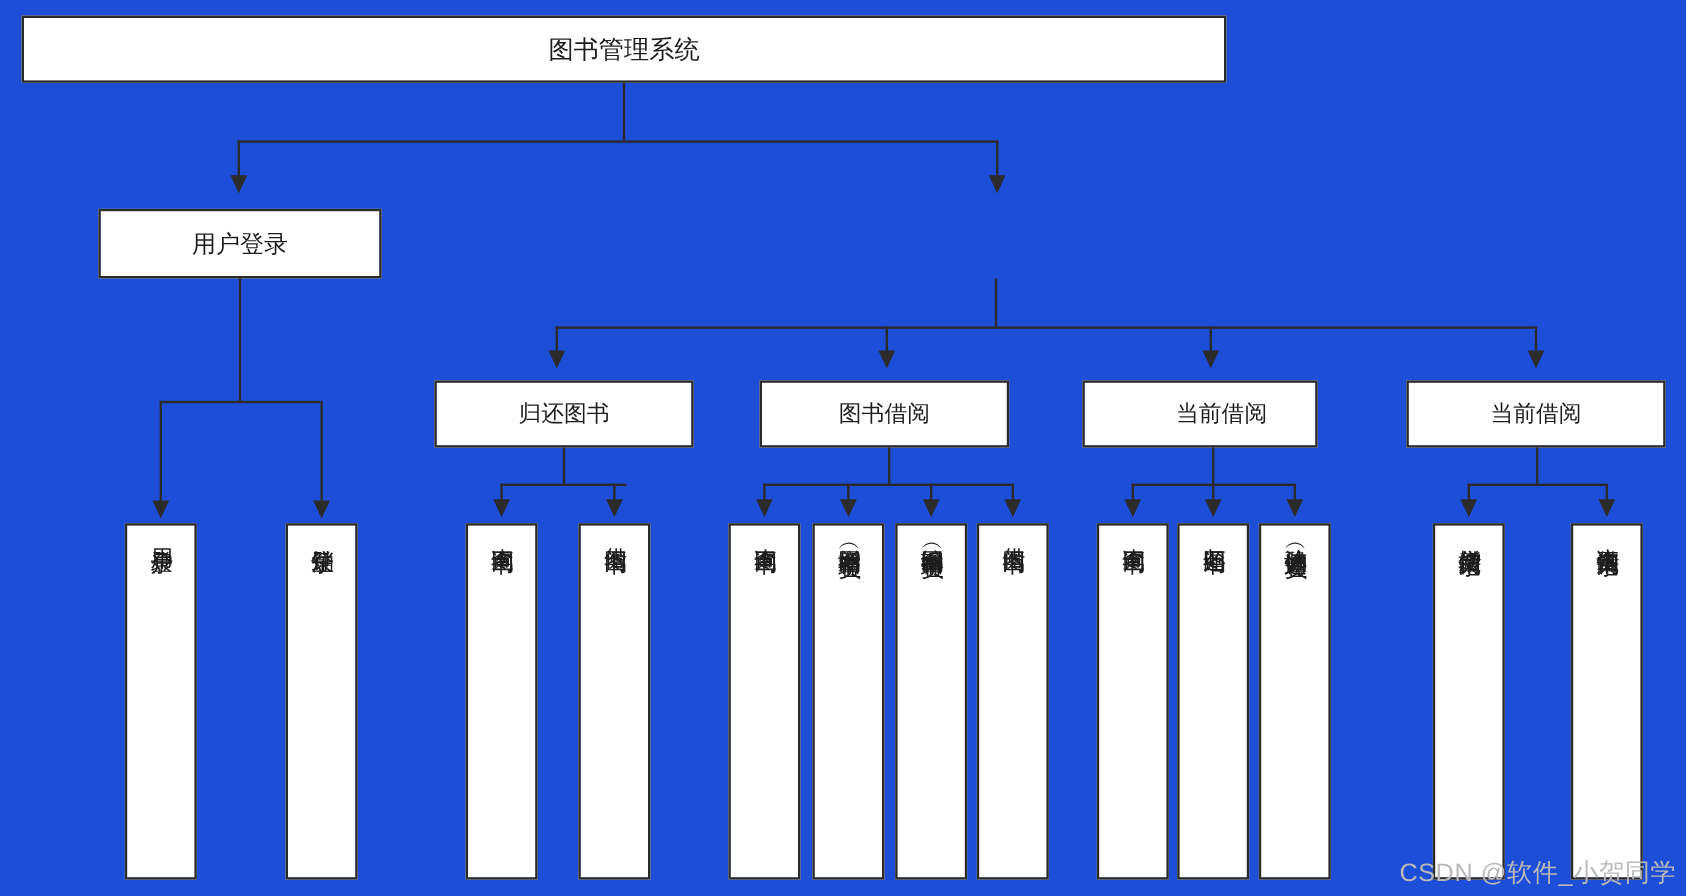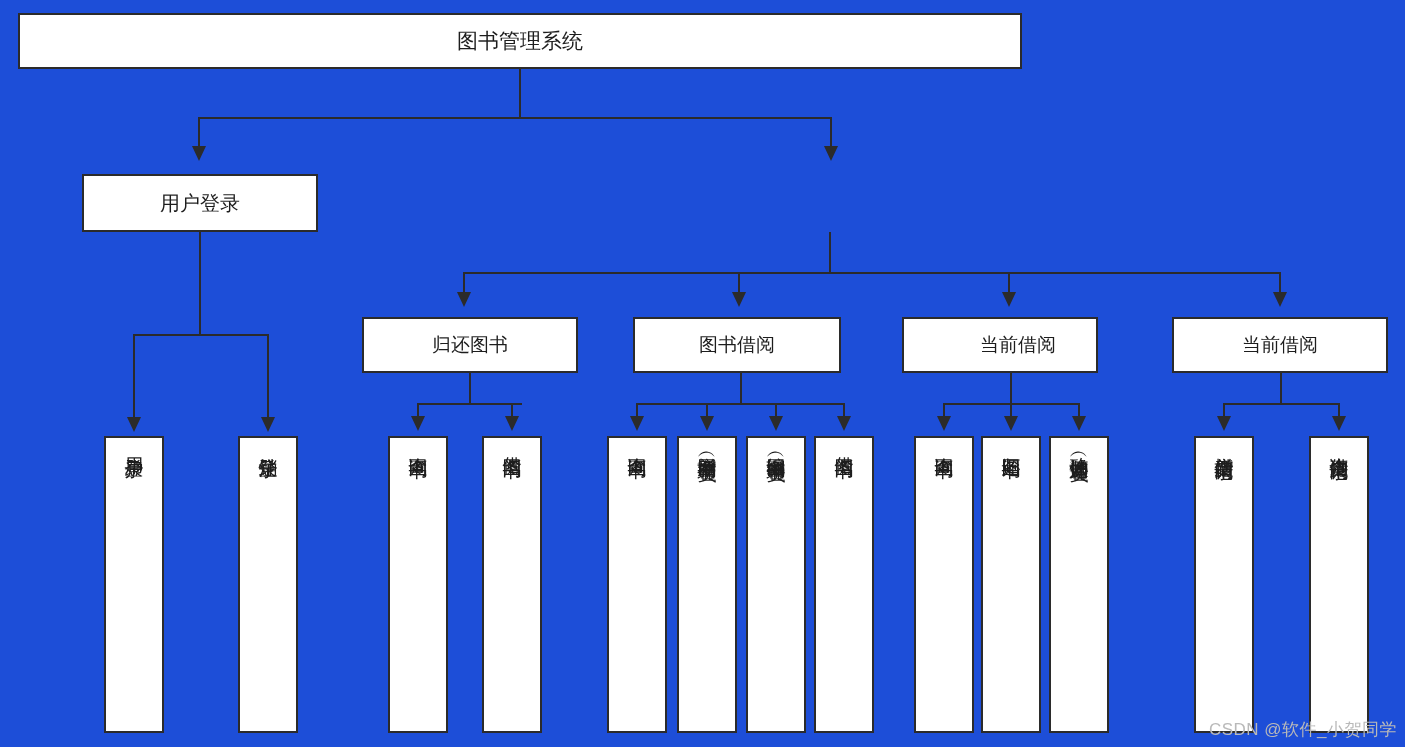--- a/index.html
+++ b/index.html
@@ -60,21 +60,21 @@
     width: 0;
     height: 0;
     border-left: 7px solid transparent;
     border-right: 7px solid transparent;
     border-top: 15px solid #2b2b2b;
   }
   #watermark {
     position: absolute;
     right: 8px;
     bottom: 6px;
-    font-size: 17px;
+    font-size: 21px;
     color: #b9b9b9;
     letter-spacing: 0.5px;
     white-space: nowrap;
     pointer-events: none;
   }
 </style>
 </head>
 <body>
 
 <div id="canvas">

